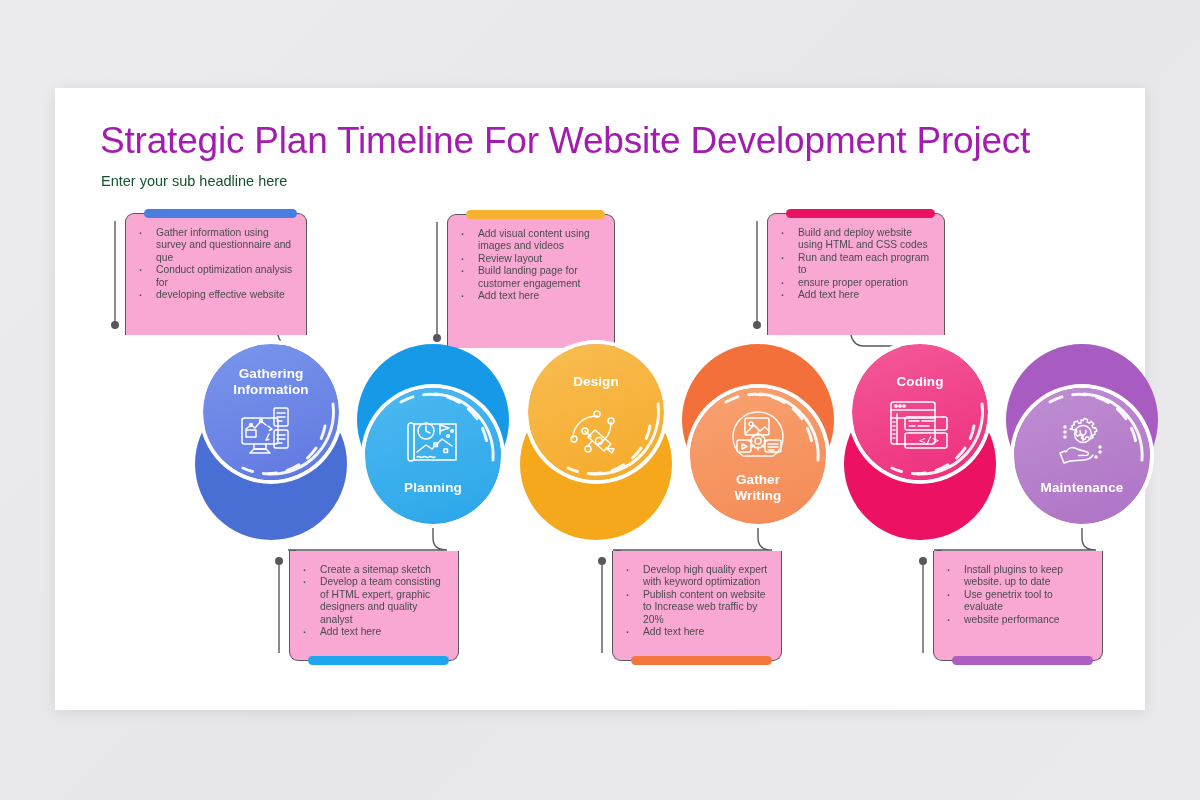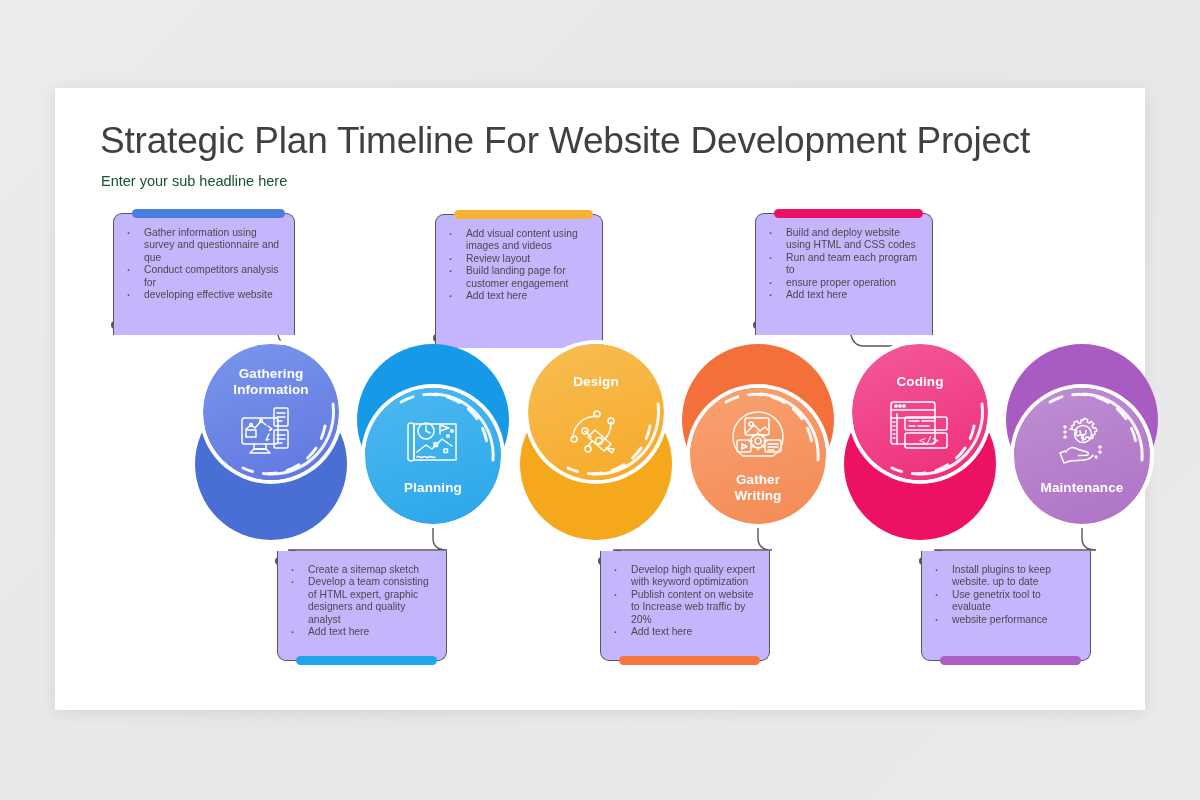--- a/index.html
+++ b/index.html
@@ -15,38 +15,39 @@
   }
   #card {
     position: absolute;
     left: 55px; top: 88px;
     width: 1090px; height: 622px;
     background: #ffffff;
     box-shadow: 0 2px 14px rgba(0,0,0,0.09);
   }
   #page-title {
     position: absolute; left: 45px; top: 32px;
-    font-size: 37px; font-weight: 400; color: #404040;
+    font-size: 37px; font-weight: 400; color: #a21caf;
     letter-spacing: -0.2px; white-space: nowrap;
   }
   #page-subtitle {
     position: absolute; left: 46px; top: 85px;
     font-size: 14.5px; color: #14532d; font-weight: 400;
   }
 
   
   #flow { position: absolute; left: 0; top: 0; width: 1090px; height: 622px; }
   #flow-svg { position:absolute; left:0; top:0; width:1090px; height:622px; }
 
   
   .callout {
     position: absolute;
     border: 1.4px solid #58585c;
     border-radius: 9px;
-    background: #c4b5fd;
+    background: #f9a8d4;
+    margin-left: 12px;
   }
   .callout.top    { border-bottom: none; border-bottom-left-radius:0; border-bottom-right-radius:0; }
   .callout.bottom { border-top: none; border-top-left-radius:0; border-top-right-radius:0; }
   .cap {
     position: absolute; height: 9px; border-radius: 5px; left: 18px; right: 9px;
   }
   .callout.top .cap    { top: -5px; }
   .callout.bottom .cap { bottom: -5px; }
   .callout ul { list-style: none; margin: 13px 10px 10px 30px; }
   .callout li {
@@ -117,21 +118,21 @@
         <path d="M 547 475 V 565" fill="none" stroke="#58585c" stroke-width="1.4"></path>
         <path d="M 1027 438 V 450 Q 1027 462 1041 462 H 879 Q 893 462 893 476 V 463" fill="none" stroke="#58585c" stroke-width="1.4"></path>
         <circle cx="868" cy="473" r="4" fill="#58585c"></circle>
         <path d="M 868 475 V 565" fill="none" stroke="#58585c" stroke-width="1.4"></path>
       </svg>
     <div id="callout-layer">
         <div class="callout top" style="left: 58px; top: 125px; width: 182px; height: 122px;">
           <div class="cap" style="background: rgb(74, 125, 224);"></div>
           <ul>
             <li>Gather information using survey and questionnaire and que</li>
-            <li>Conduct competitors analysis for</li>
+            <li>Conduct optimization analysis for</li>
             <li>developing effective website</li>
           </ul>
         </div>
         <div class="callout bottom" style="left: 222px; top: 463px; width: 170px; height: 110px;">
           <div class="cap" style="background: rgb(31, 165, 236);"></div>
           <ul>
             <li>Create a sitemap sketch</li>
             <li>Develop a team consisting of HTML expert, graphic designers and quality analyst</li>
             <li>Add text here</li>
           </ul>

